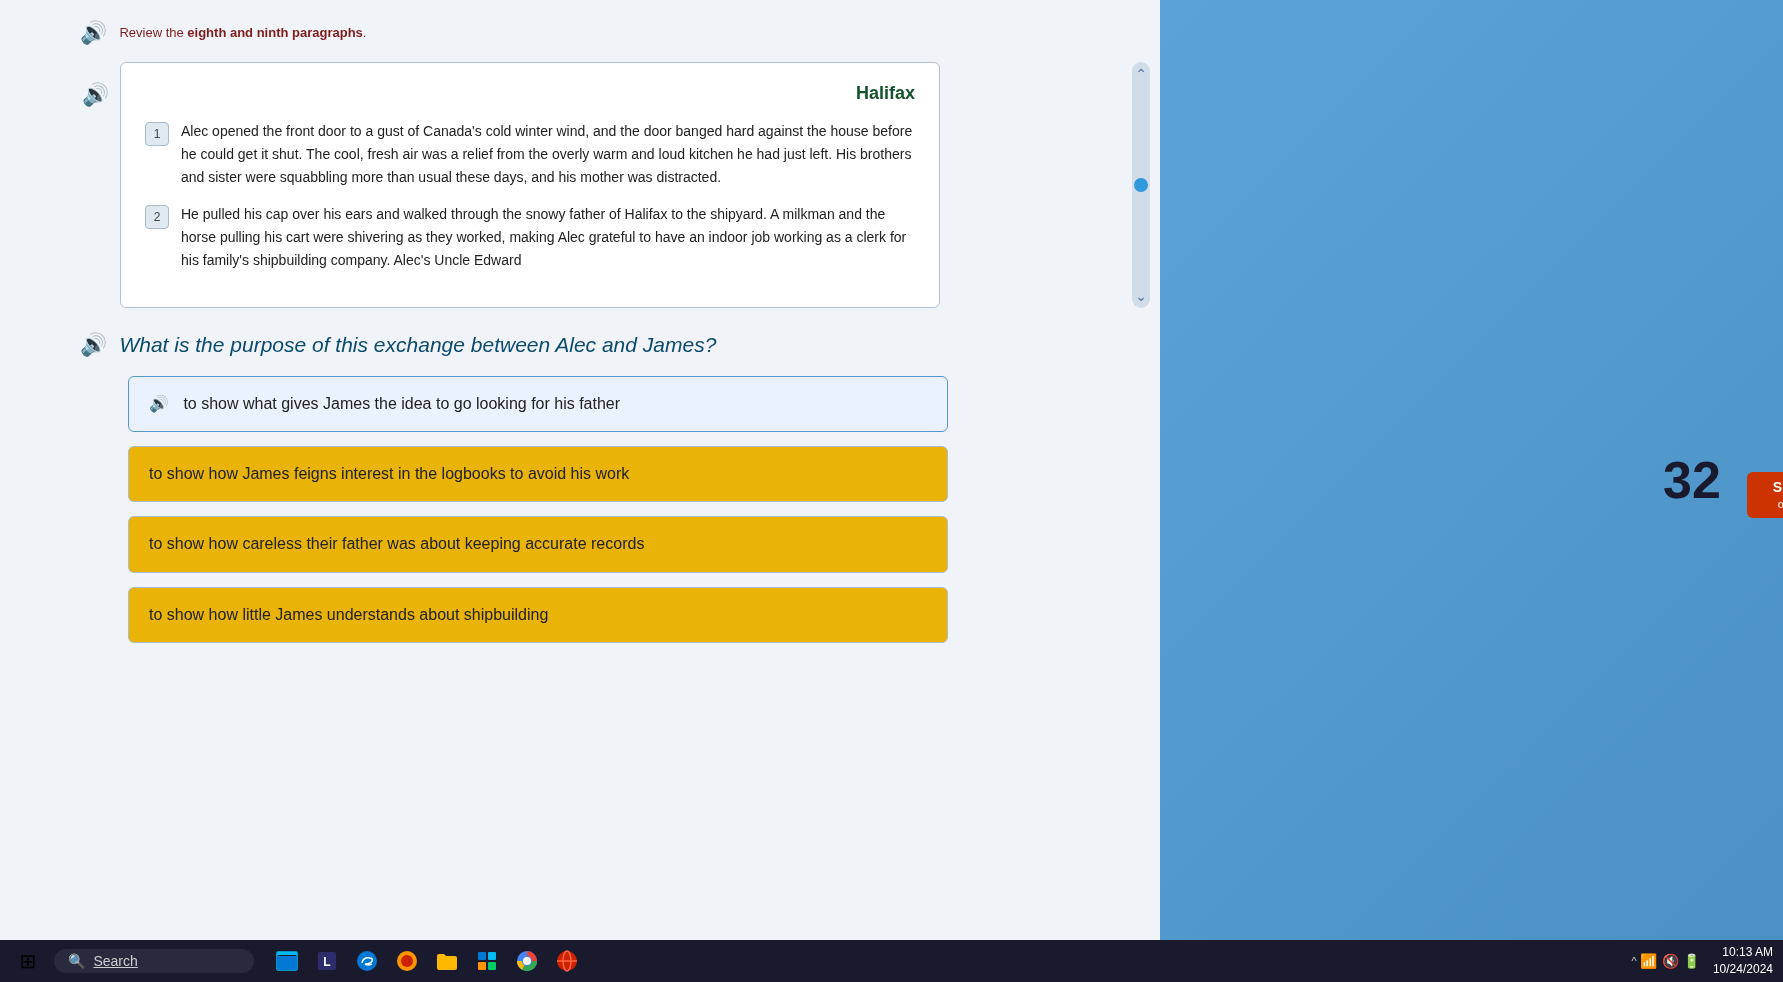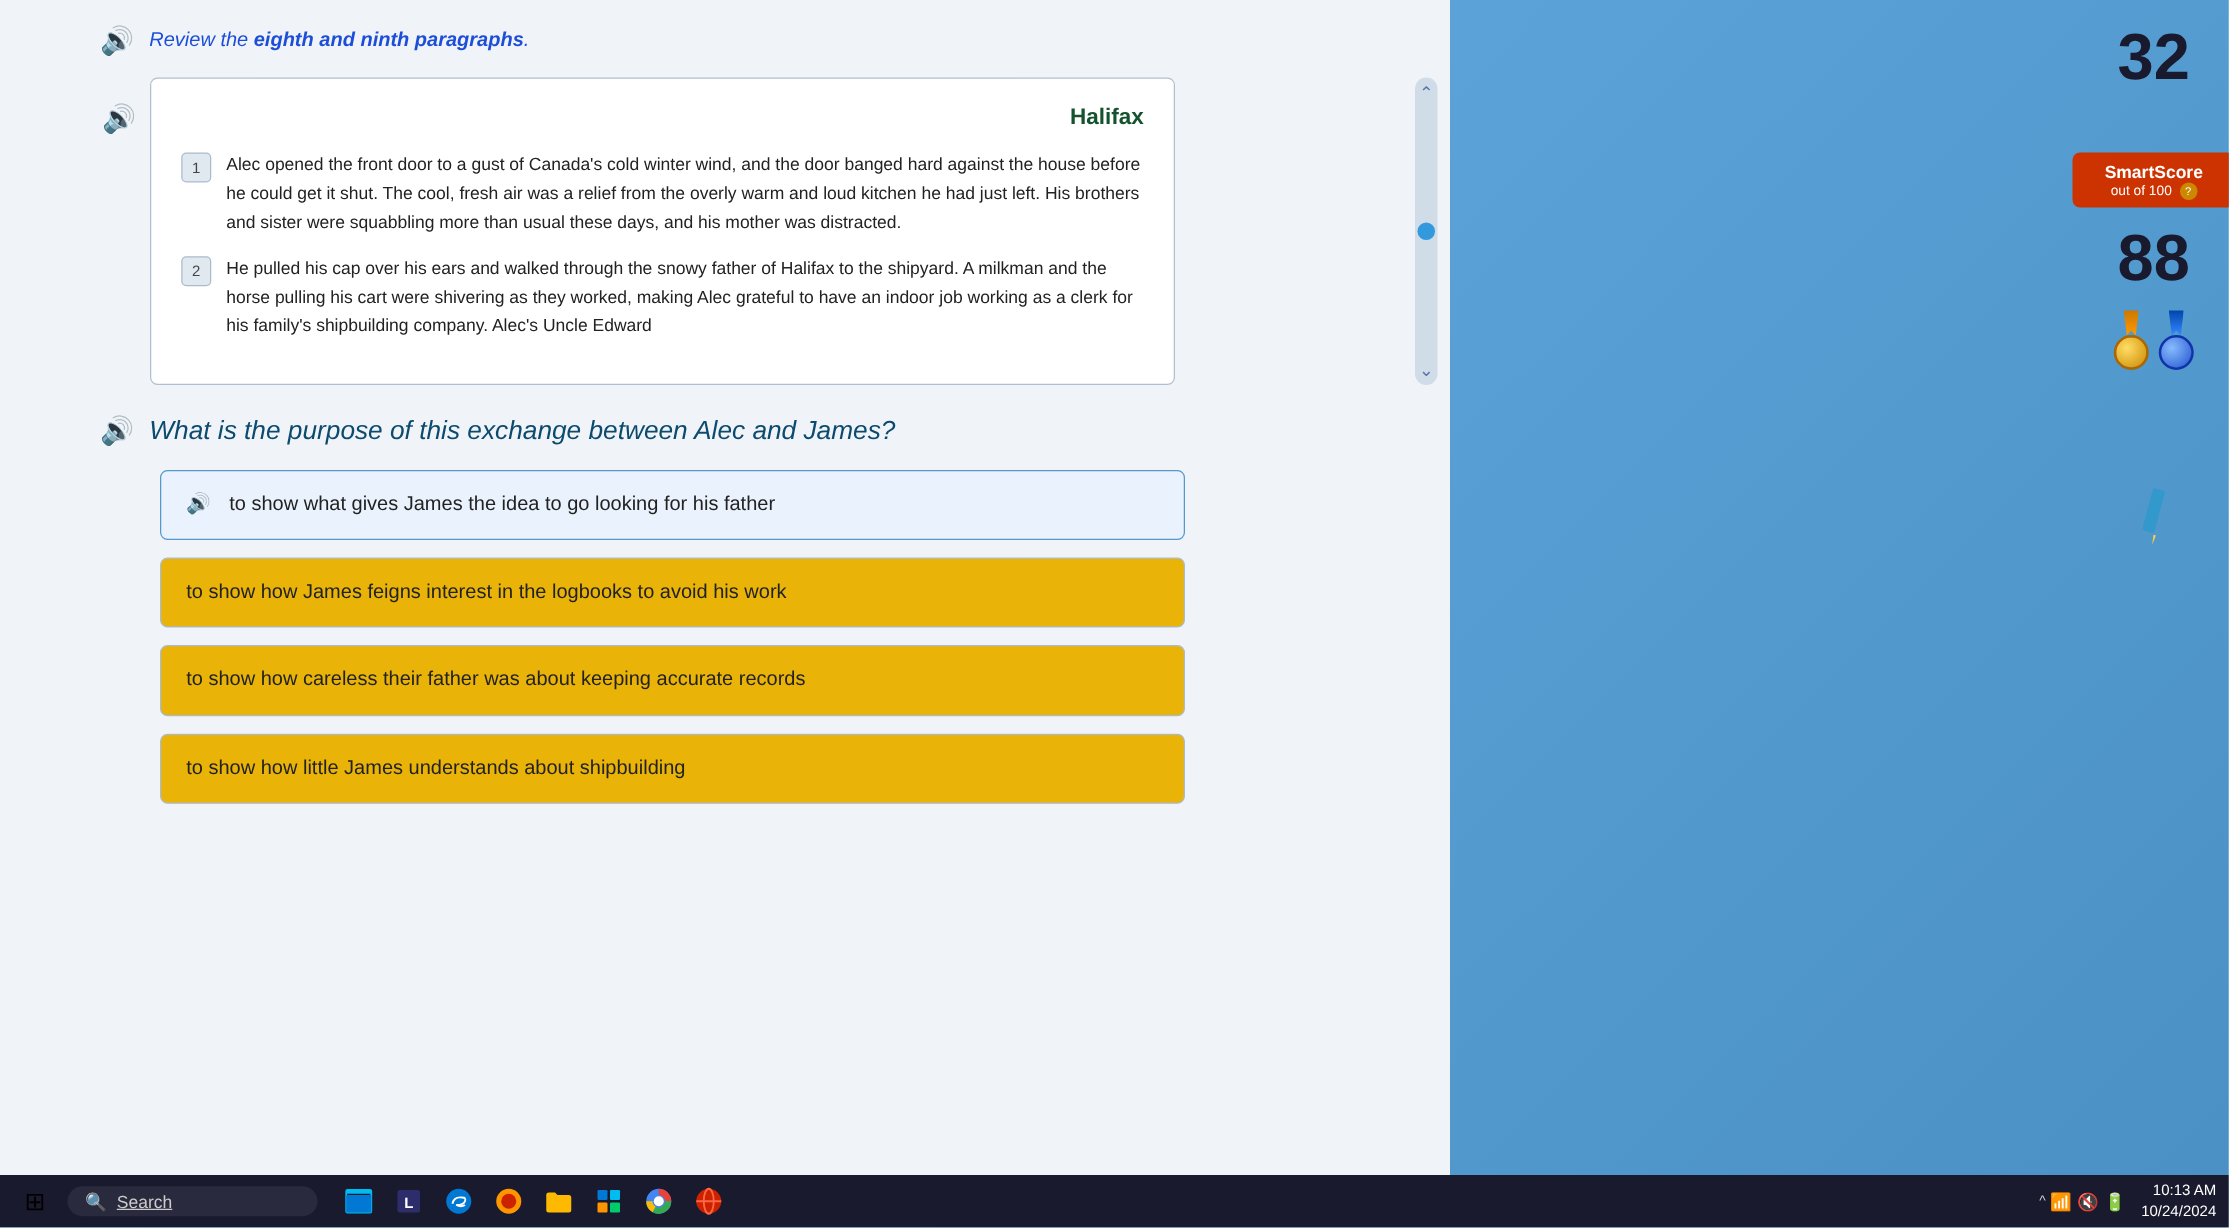--- a/index.html
+++ b/index.html
@@ -26,24 +26,23 @@
 
     
     .right-sidebar {
       position: absolute;
       top: 0;
       right: 0;
       width: 120px;
       height: 940px;
       background: transparent;
       display: flex;
-      flex-direction: column;
       align-items: center;
       padding-top: 10px;
-      gap: 10px;
+      gap: 26px;
     }
 
     .score-number {
       font-size: 52px;
       font-weight: bold;
       color: #1a1a2e;
       text-align: center;
       line-height: 1;
       margin-top: 10px;
     }
@@ -97,24 +96,23 @@
     }
 
     .speaker-icon {
       color: #2266cc;
       font-size: 22px;
       cursor: pointer;
       flex-shrink: 0;
     }
 
     .instruction-text {
-      font-size: 16px;
-      color: #1d4ed8;
+      font-size: 13px;
+      color: #7f1d1d;
       line-height: 1.4;
-      font-style: italic;
     }
 
     .instruction-text strong {
       font-weight: 700;
     }
 
     
     .passage-container {
       position: relative;
       margin-left: 40px;

